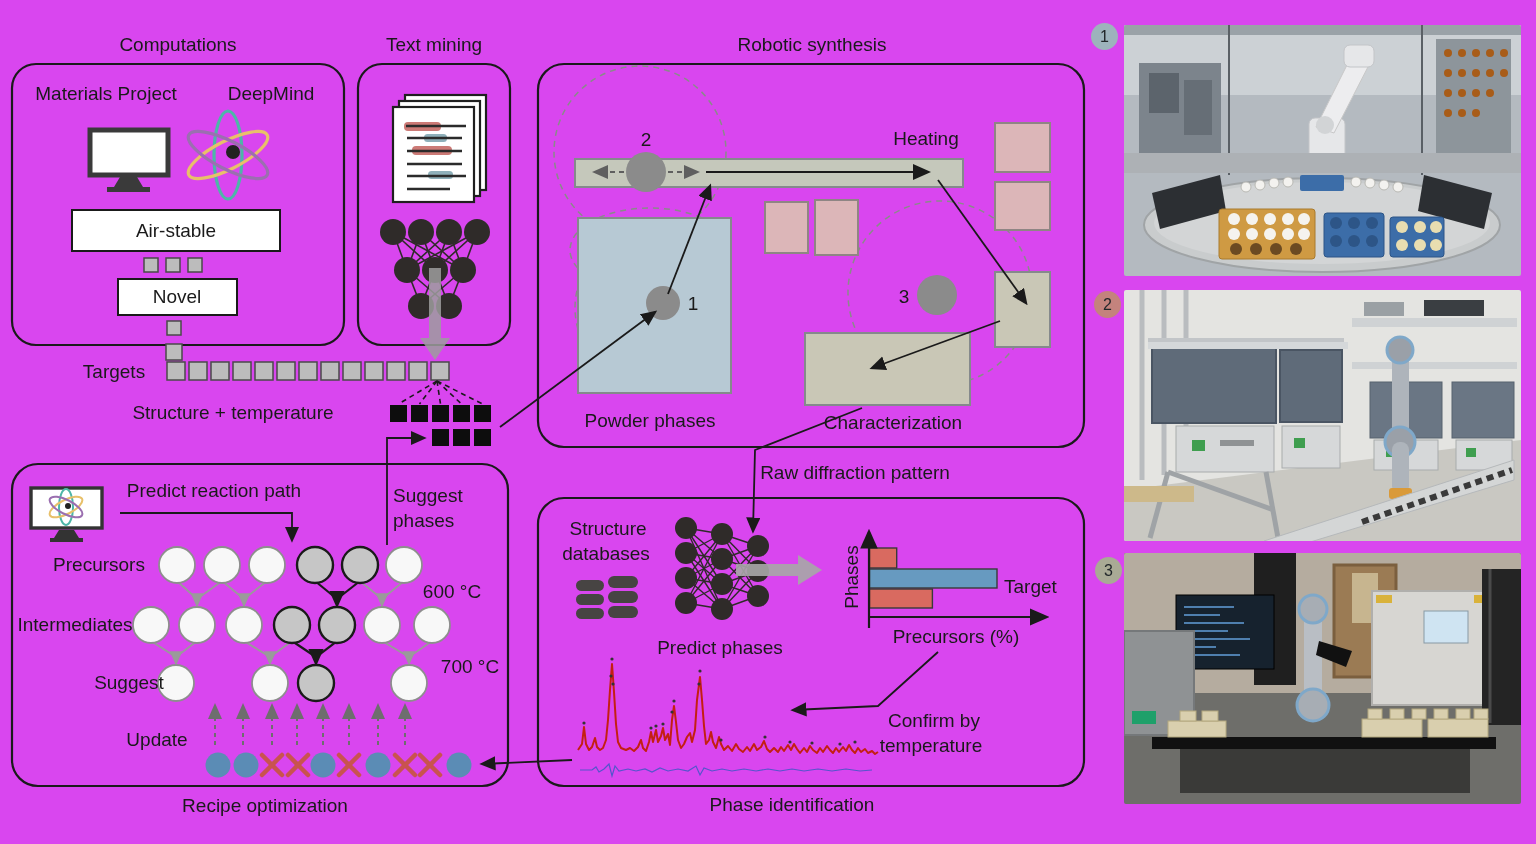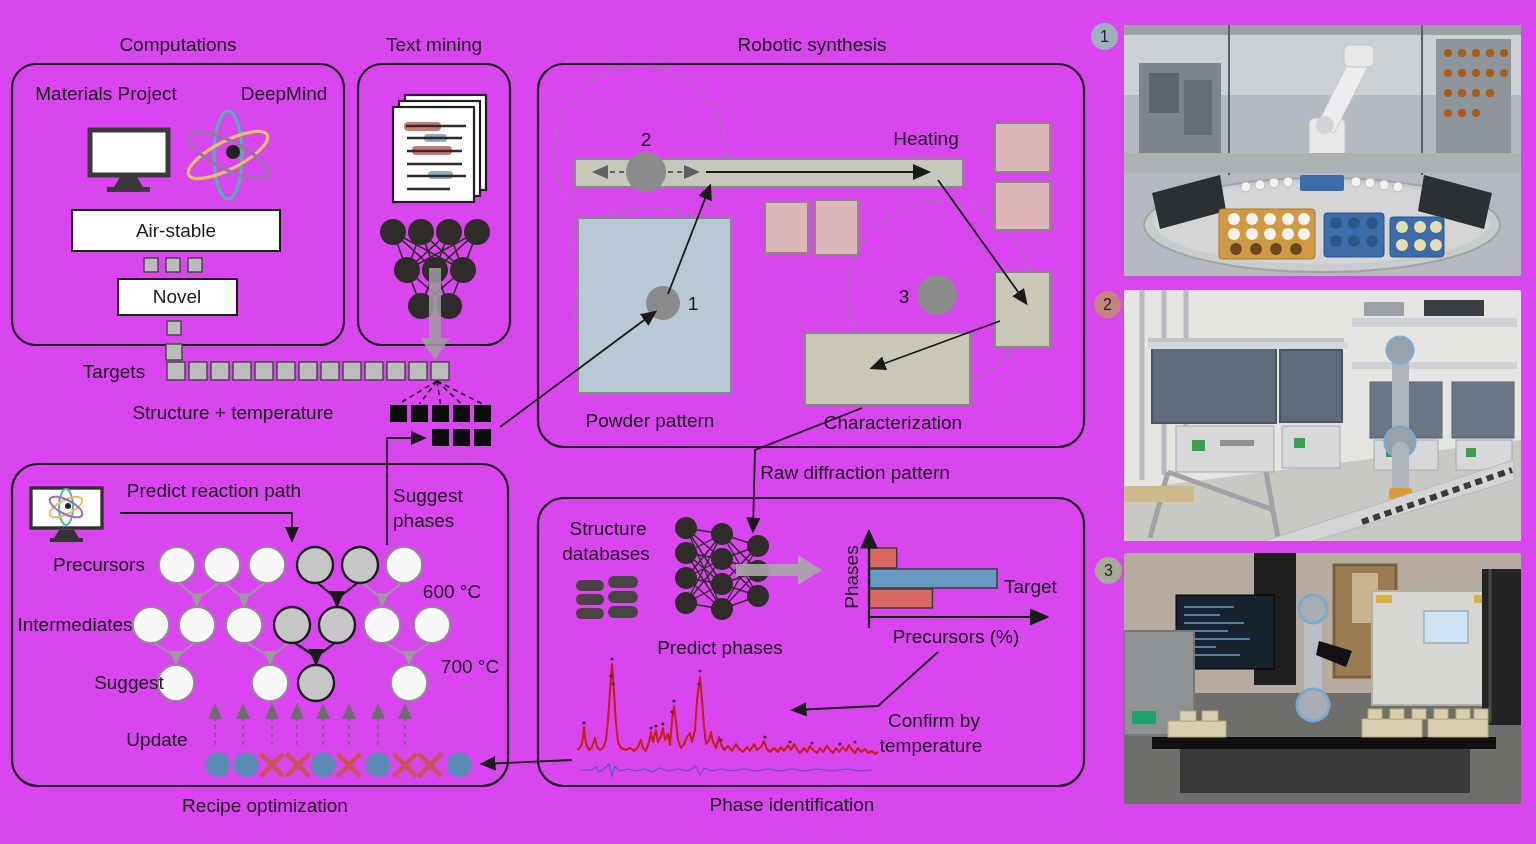--- a/index.html
+++ b/index.html
@@ -384,36 +384,36 @@
       L652,772 L660,768 L668,771 L678,769 L688,771 L696,766 L700,775 L704,768 L712,771 L722,769 L732,771 L744,769 L756,771 L768,769 L780,771 L792,769 L804,771 L818,769 L832,771 L846,769 L860,771 L872,770"></path>
   </g>
 
 </svg>
 
 <div class="lbl" style="left:178px;top:35px">Computations</div>
 <div class="lbl" style="left:434px;top:35px">Text mining</div>
 <div class="lbl" style="left:812px;top:35px">Robotic synthesis</div>
 
 <div class="lbl" style="left:106px;top:84px">Materials Project</div>
-<div class="lbl" style="left:284px;top:84px">DeepMind</div>
+<div class="lbl" style="left:271px;top:84px">DeepMind</div>
 <div class="lbl" style="left:176px;top:221px">Air-stable</div>
 <div class="lbl" style="left:177px;top:287px">Novel</div>
 <div class="lbl" style="left:114px;top:362px">Targets</div>
 <div class="lbl" style="left:233px;top:403px">Structure + temperature</div>
 
 <div class="lbl-l" style="left:393px;top:478px">Suggest</div>
 <div class="lbl-l" style="left:393px;top:503px">phases</div>
 <div class="lbl" style="left:214px;top:481px">Predict reaction path</div>
 <div class="lbl" style="left:855px;top:463px">Raw diffraction pattern</div>
 
 <div class="lbl" style="left:926px;top:129px">Heating</div>
 <div class="lbl" style="left:646px;top:130px">2</div>
 <div class="lbl" style="left:693px;top:294px">1</div>
 <div class="lbl" style="left:904px;top:287px">3</div>
-<div class="lbl" style="left:650px;top:411px">Powder pattern</div>
+<div class="lbl" style="left:650px;top:411px">Powder phases</div>
 <div class="lbl" style="left:893px;top:413px">Characterization</div>
 
 <div class="lbl" style="left:99px;top:555px">Precursors</div>
 <div class="lbl" style="left:75px;top:615px">Intermediates</div>
 <div class="lbl" style="left:129px;top:673px">Suggest</div>
 <div class="lbl" style="left:452px;top:582px">600 °C</div>
 <div class="lbl" style="left:470px;top:657px">700 °C</div>
 <div class="lbl" style="left:157px;top:730px">Update</div>
 <div class="lbl" style="left:265px;top:796px">Recipe optimization</div>
 

